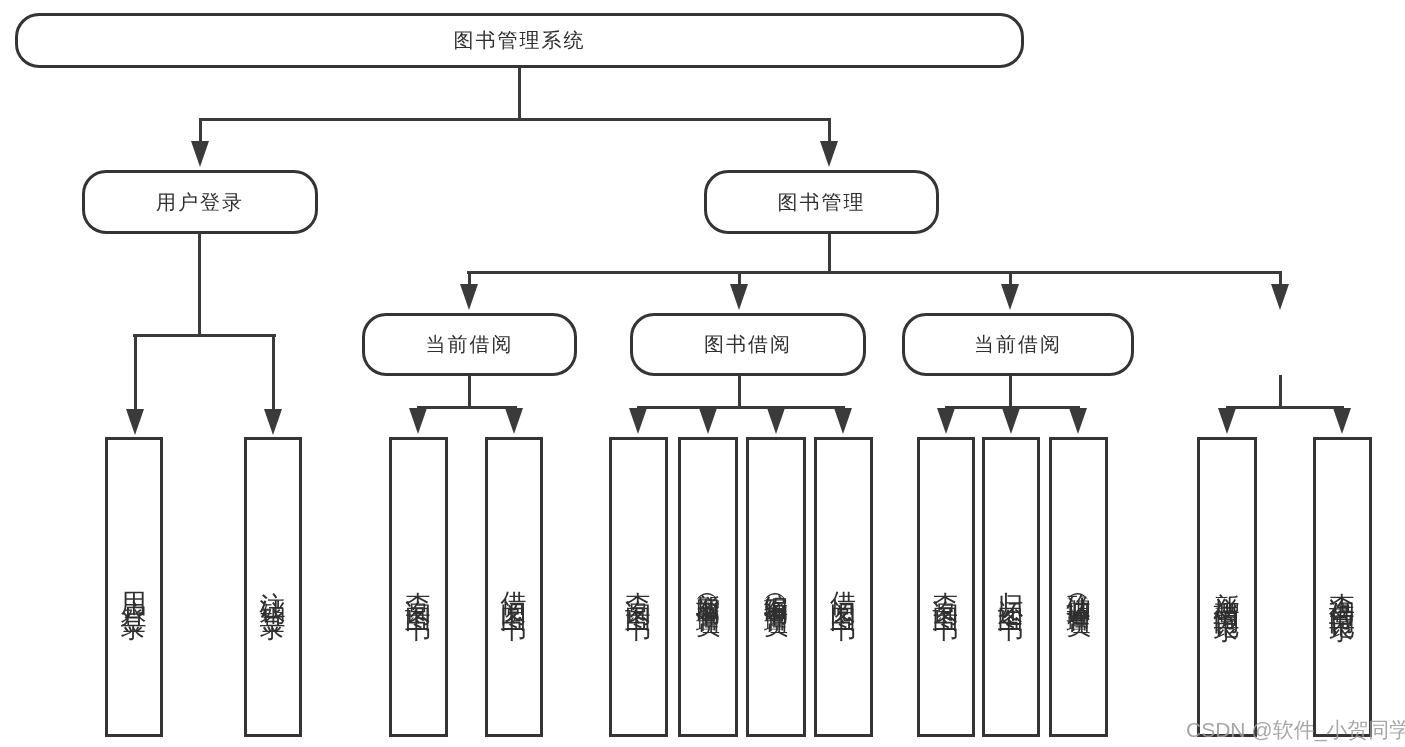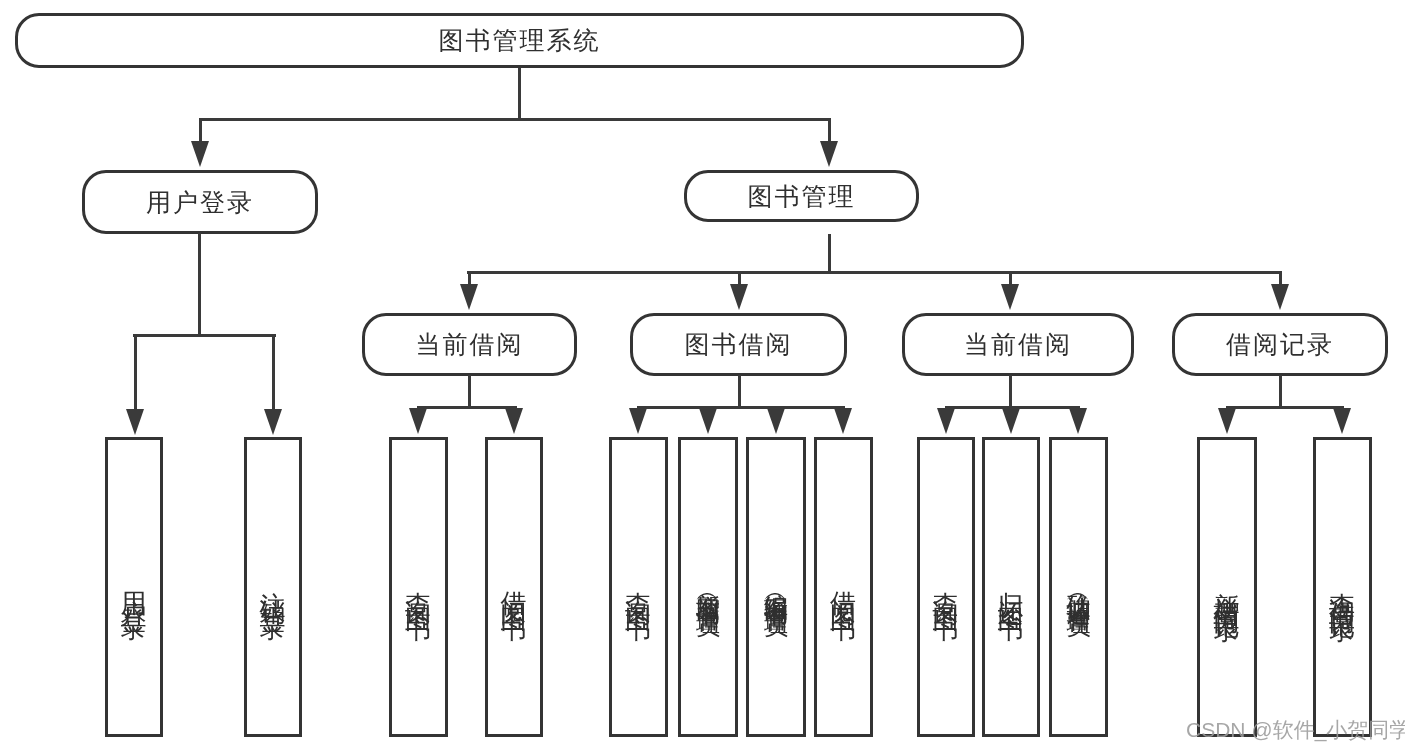--- a/index.html
+++ b/index.html
@@ -6,21 +6,21 @@
   html,body { background:#ffffff; }
   .stage {
     position:relative; width:1405px; height:747px; background:#ffffff;
     font-family:"Liberation Sans", sans-serif; overflow:hidden;
   }
   .node {
     position:absolute; border:3px solid #343434; background:#ffffff;
     display:flex; align-items:center; justify-content:center;
     color:#2f2f2f;
   }
-  .node.h { font-size:25px; letter-spacing:2px;border-radius:24px; }
+  .node.h { font-size:20px; letter-spacing:2px;border-radius:24px; }
   .node.leaf { font-size:26px; }
   .vtext {
     writing-mode:vertical-rl; text-orientation:mixed;
     letter-spacing:8px; line-height:1;
   }
   .vtext.med  { letter-spacing:5px; }
   .vtext.long { letter-spacing:3px; font-size:24px; }
   .line  { position:absolute; background:#3a3a3a; }
   .arrow {
     position:absolute; width:0; height:0;
@@ -37,35 +37,32 @@
 
 <div class="stage">
 
   <div class="node h" style="left:15px;top:13px;width:1009px;height:55px">
     <span>图书管理系统</span>
   </div>
 
   <div class="node h" style="left:82px;top:170px;width:236px;height:64px">
     <span>用户登录</span>
   </div>
-  <div class="node h" style="left:684px;top:170px;width:235px;height:52px">
+  <div class="node h" style="left:704px;top:170px;width:235px;height:64px">
     <span>图书管理</span>
   </div>
 
   <div class="node h" style="left:362px;top:313px;width:215px;height:63px">
     <span>当前借阅</span>
   </div>
-  <div class="node h" style="left:630px;top:313px;width:217px;height:63px">
+  <div class="node h" style="left:630px;top:313px;width:236px;height:63px">
     <span>图书借阅</span>
   </div>
   <div class="node h" style="left:902px;top:313px;width:232px;height:63px">
     <span>当前借阅</span>
-  </div>
-  <div class="node h" style="left:1172px;top:313px;width:216px;height:63px">
-    <span>借阅记录</span>
   </div>
 
   <div class="node leaf" style="left:105px;top:437px;width:58px;height:300px">
     <span class="vtext">用户登录</span>
   </div>
   <div class="node leaf" style="left:244px;top:437px;width:58px;height:300px">
     <span class="vtext">注销登录</span>
   </div>
 
   <div class="node leaf" style="left:389px;top:437px;width:59px;height:300px">

